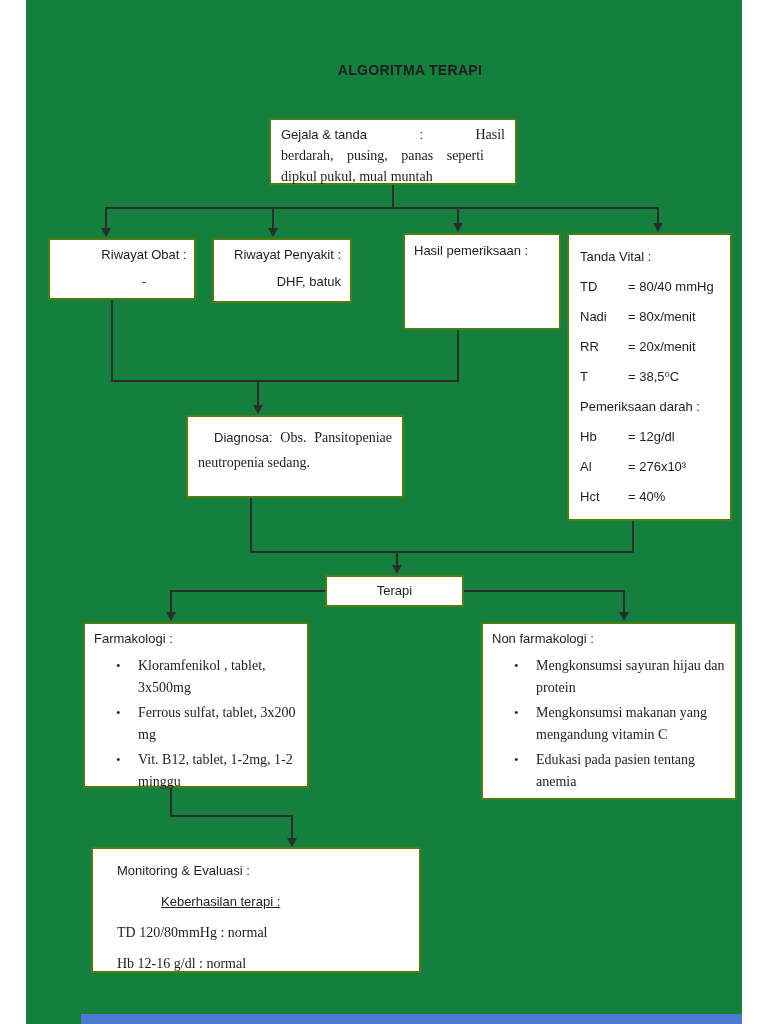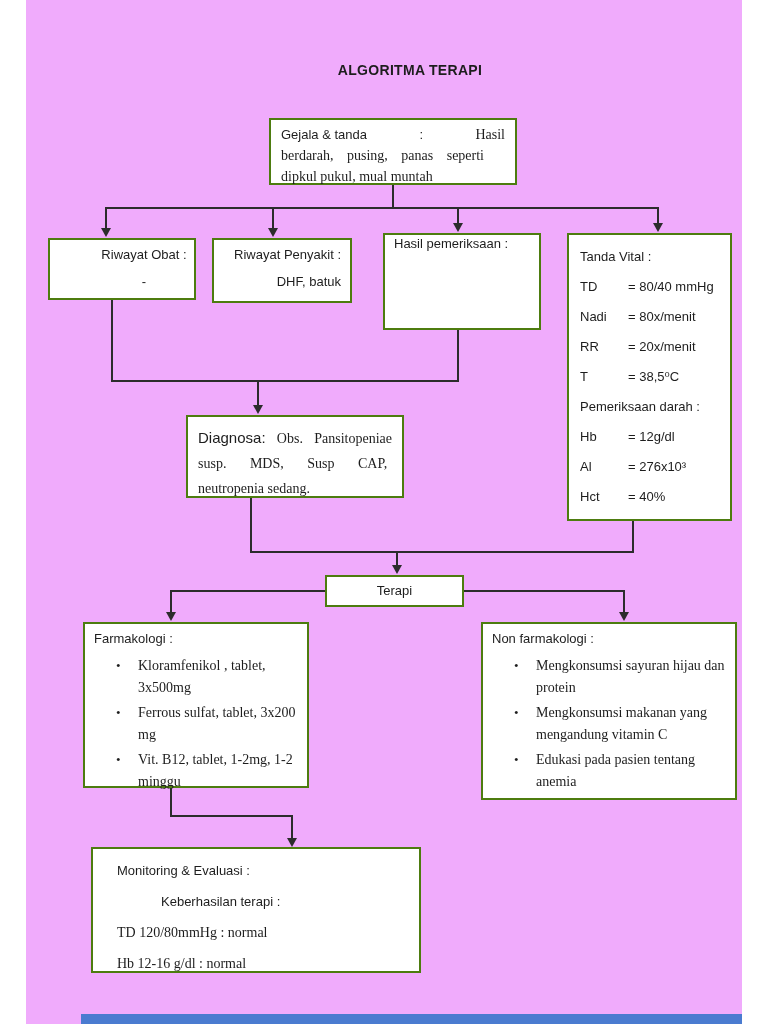--- a/index.html
+++ b/index.html
@@ -1,58 +1,58 @@
 <!DOCTYPE html>
 <html><head>
 <meta charset="utf-8">
 <style>
   html,body{margin:0;padding:0;background:#ffffff;}
-  .page{position:relative;width:716px;height:1024px;background:#f0abfc;margin:0 auto;overflow:hidden;
+  .page{position:relative;width:716px;height:1024px;background:#15803d;margin:0 auto;overflow:hidden;
         font-family:"Liberation Sans","DejaVu Sans",sans-serif;color:#1d1d1d;}
   .title{position:absolute;left:0;top:62px;width:768px;text-align:center;
          font-size:14px;font-weight:bold;letter-spacing:.3px;}
   .node{position:absolute;border:2px solid #4d7c0f;background:#ffffff;box-sizing:border-box;font-size:13px;}
   .sans{font-family:"Liberation Sans","DejaVu Sans",sans-serif;}
   .serif{font-family:"Liberation Serif","DejaVu Serif",serif;font-size:14px;}
   .ln{position:absolute;background:#2c2c2c;}
   .arrowhead{position:absolute;width:0;height:0;border-left:5px solid transparent;
              border-right:5px solid transparent;border-top:9px solid #2c2c2c;}
   
   .gejala{left:243px;top:118px;width:248px;height:67px;padding:4px 10px;line-height:21px;}
   .gejala .l1{display:flex;justify-content:space-between;align-items:baseline;}
   .gejala .l2{word-spacing:10px;}
   
   .obat{left:22px;top:238px;width:148px;height:62px;padding-top:7px;text-align:center;padding-left:44px;}
   .obat .val{margin-top:12px;}
   
   .penyakit{left:186px;top:238px;width:140px;height:65px;padding:7px 9px;text-align:right;}
   .penyakit .val{margin-top:12px;}
   
-  .hasil{left:357px;top:233px;width:158px;height:97px;padding:1px 9px;}
+  .hasil{left:377px;top:233px;width:158px;height:97px;padding:8px 9px;}
   
   .vital{left:541px;top:233px;width:165px;height:288px;padding:7px 11px;line-height:30px;}
   .vrow{display:flex;}
   .vrow .lab{width:48px;flex:none;}
   
   .diagnosa{left:160px;top:415px;width:218px;height:83px;padding:8px 10px;line-height:25px;}
   .diagnosa .l1{display:flex;justify-content:space-between;align-items:baseline;}
   .diagnosa .l2{word-spacing:20px;}
   
   .terapi{left:299px;top:575px;width:139px;height:32px;line-height:28px;text-align:center;}
   
   .farm{left:57px;top:622px;width:226px;height:166px;padding:7px 9px;}
   .nonfarm{left:455px;top:622px;width:256px;height:178px;padding:7px 9px;}
   .bullets{margin-top:9px;}
   .bullet-item{display:flex;margin-bottom:3px;line-height:22px;}
   .bullet-item .dot{width:22px;margin-left:22px;flex:none;font-family:"Liberation Serif","DejaVu Serif",serif;}
   .farm .bullet-item .txt{width:158px;}
   .nonfarm .bullet-item .txt{width:196px;}
   
   .monitoring{left:65px;top:847px;width:330px;height:126px;padding:6px 24px;line-height:31px;}
-  .monitoring .sub{padding-left:44px;}
+  .monitoring .sub{padding-left:44px;text-decoration:underline;}
   .bottom-bar{position:absolute;left:55px;top:1014px;width:713px;height:10px;}
 </style>
 </head>
 <body>
 
 <div class="page">
 
   <div class="title">ALGORITMA TERAPI</div>
 
   <div class="node gejala">
@@ -124,25 +124,24 @@
   </div>
 
   <div class="ln" style="left:85px;top:300px;width:2px;height:82px;"></div>
   <div class="ln" style="left:431px;top:330px;width:2px;height:52px;"></div>
   <div class="ln" style="left:85px;top:380px;width:348px;height:2px;"></div>
   <div class="ln" style="left:231px;top:380px;width:2px;height:26px;"></div>
   <div class="arrowhead" style="left:227px;top:405px;"></div>
 
   <div class="node diagnosa">
     <div class="l1">
-      <span class="sans" style="font-size:15px;">Diagnosa:</span>
+      <span class="sans" style="font-size:13px;margin-left:16px;">Diagnosa:</span>
       <span class="serif">Obs.</span>
       <span class="serif">Pansitopeniae</span>
     </div>
-    <div class="serif l2">susp. MDS, Susp CAP,</div>
     <div class="serif">neutropenia sedang.</div>
   </div>
 
   <div class="ln" style="left:224px;top:498px;width:2px;height:55px;"></div>
   <div class="ln" style="left:606px;top:521px;width:2px;height:32px;"></div>
   <div class="ln" style="left:224px;top:551px;width:384px;height:2px;"></div>
   <div class="ln" style="left:370px;top:551px;width:2px;height:15px;"></div>
   <div class="arrowhead" style="left:366px;top:565px;"></div>
 
   <div class="node terapi">

